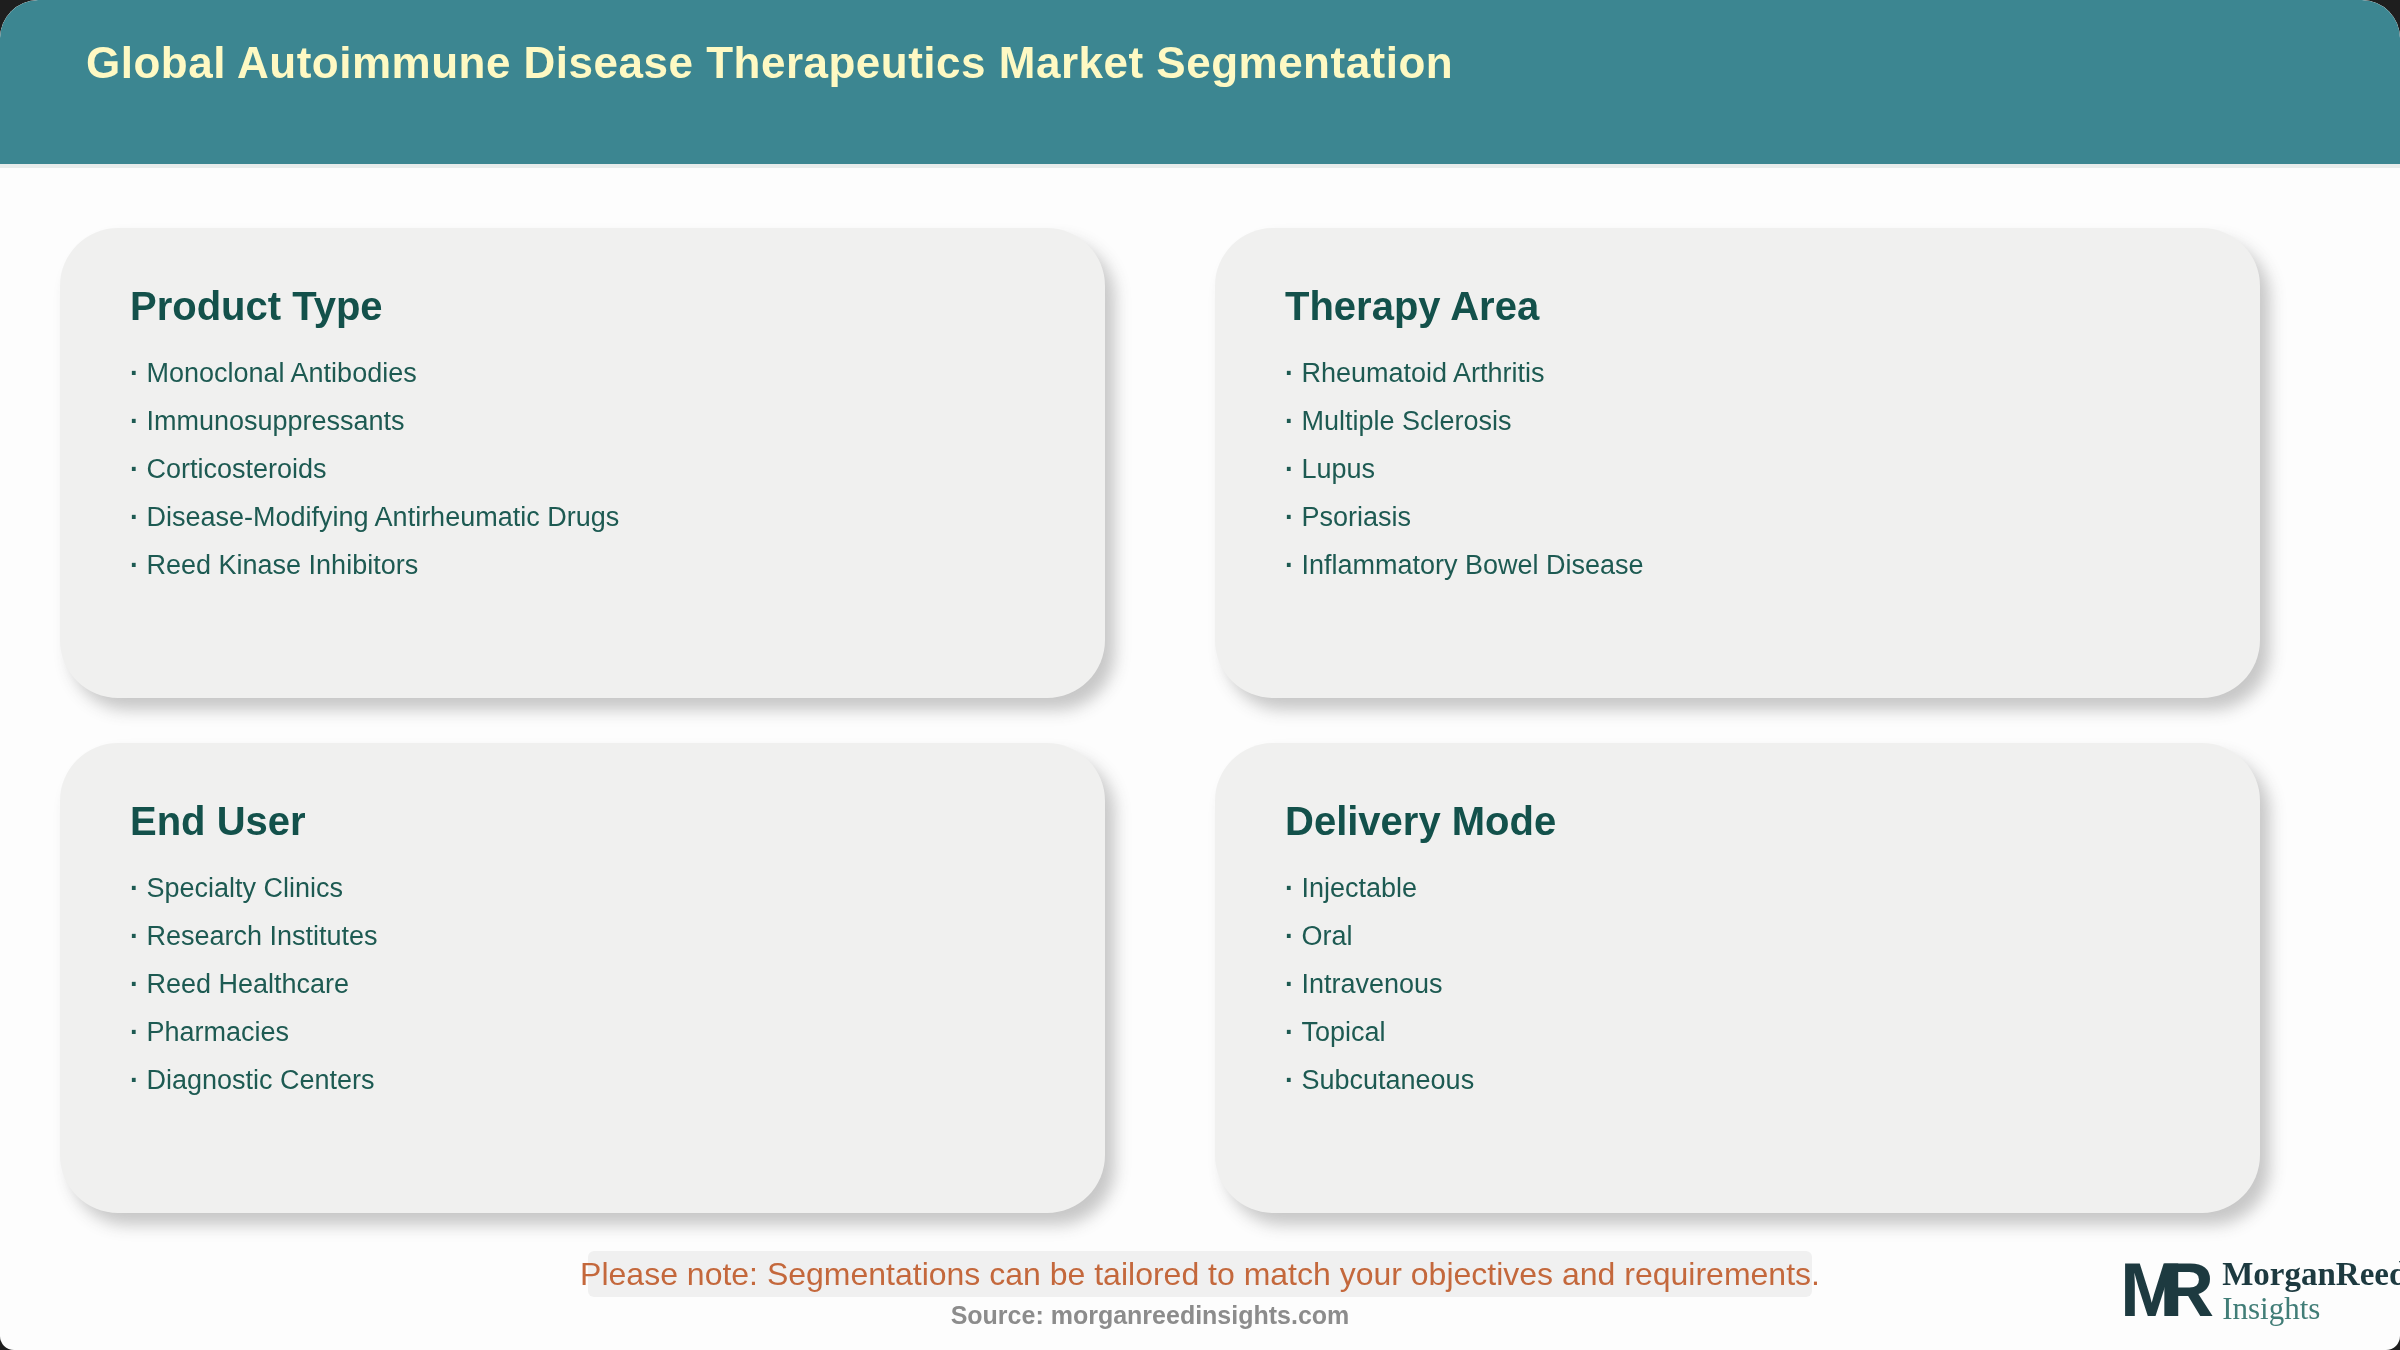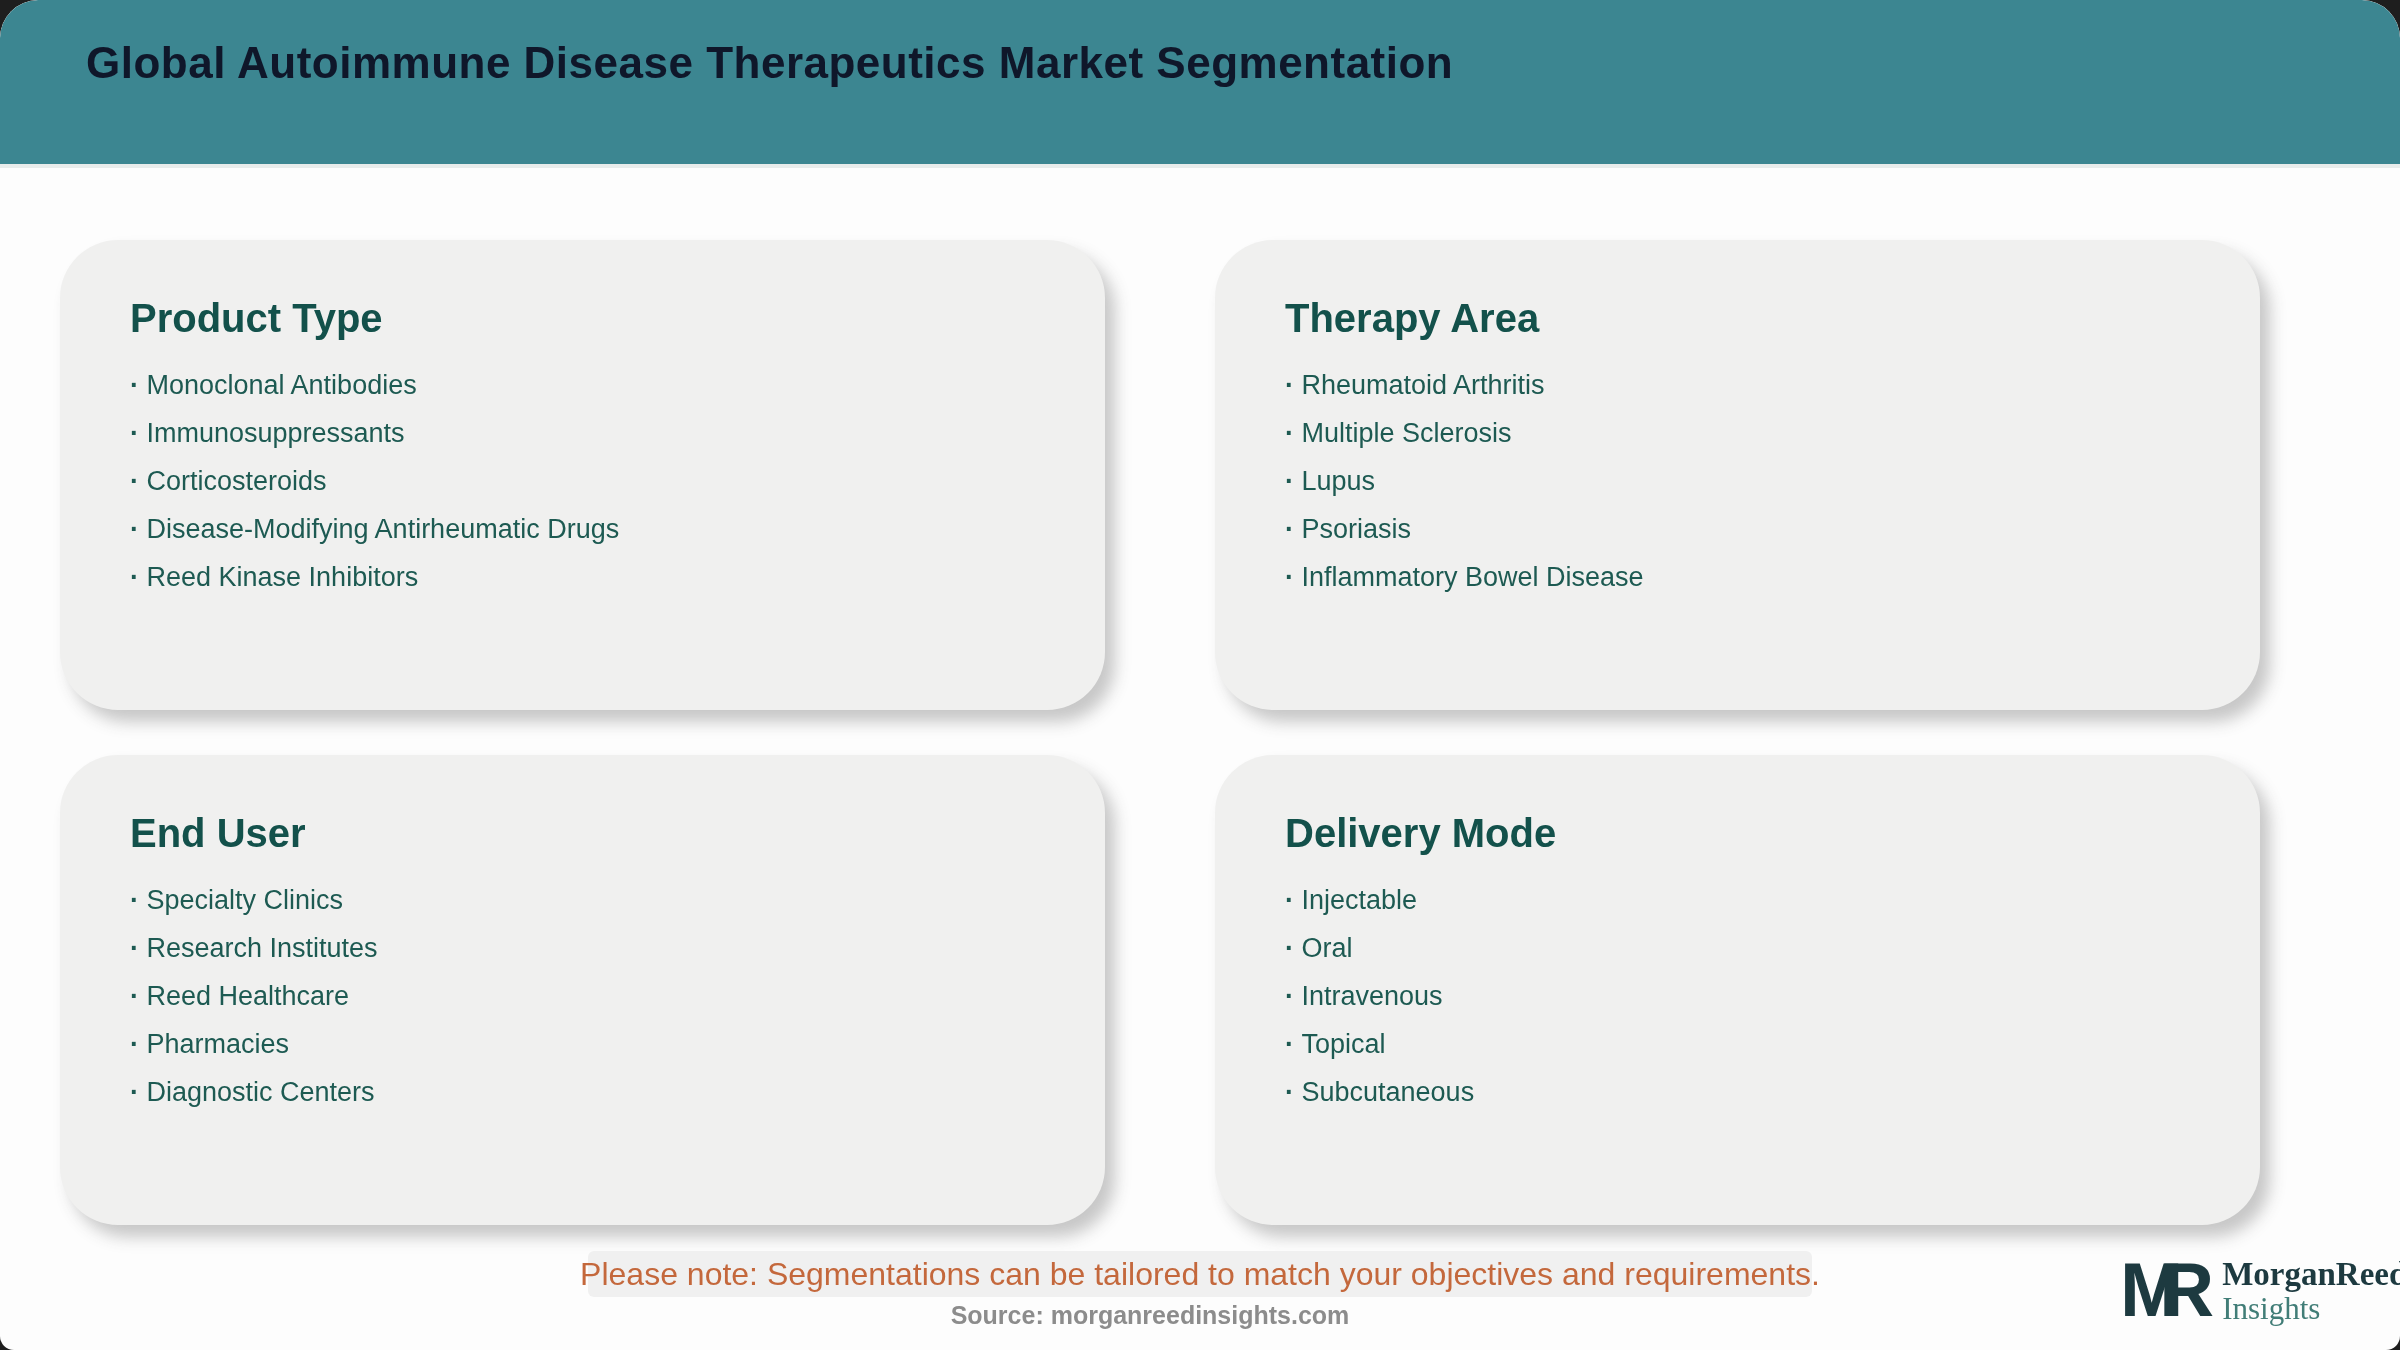--- a/index.html
+++ b/index.html
@@ -30,29 +30,29 @@
     overflow:hidden;
   }
   .header {
     width:100%; height:168px;
     background:var(--header_bg, #3c8691);
     border-radius:38px 38px 0 0;
     border-bottom:4px solid #e8eceb;
     padding:38px 60px 0 86px;
   }
   .header h1 {
-    color:#0f172a;
+    color:#fef9c3;
     font-size:44px;
     font-weight:bold;
     letter-spacing:0.5px;
     white-space:nowrap;
   }
   .cards {
     position:absolute;
-    top:240px; left:60px;
+    top:228px; left:60px;
     width:2200px;
     display:grid;
     grid-template-columns:1045px 1045px;
     column-gap:110px;
     row-gap:45px;
   }
   .card {
     height:470px;
     background:var(--card_bg, #f0f0ef);
     border-radius:58px;

